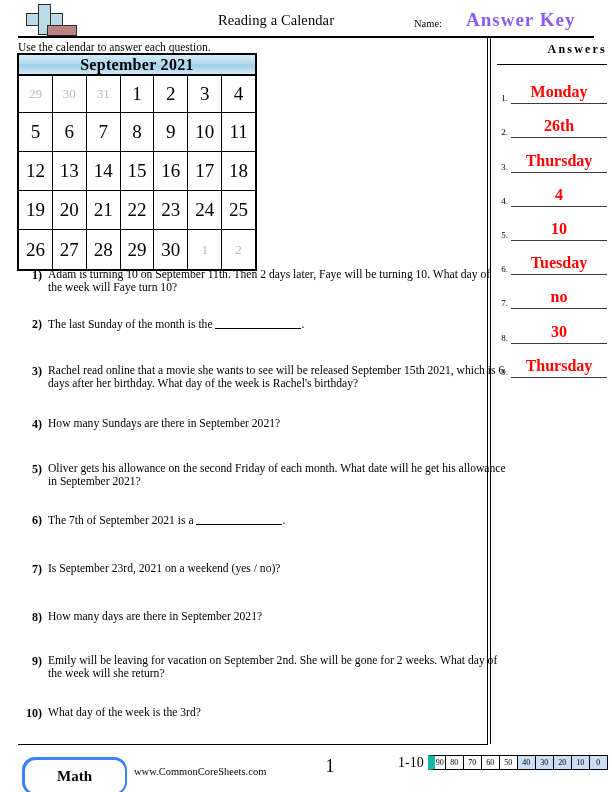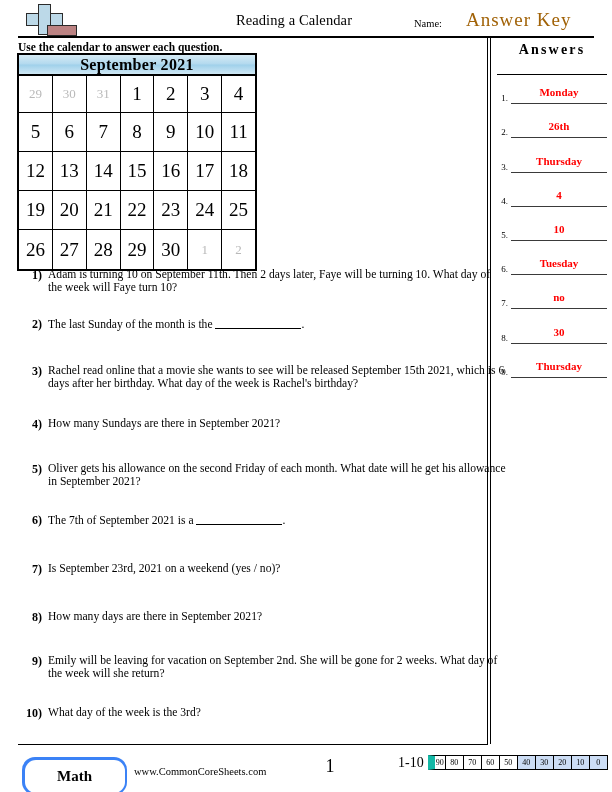--- a/index.html
+++ b/index.html
@@ -64,49 +64,48 @@
     background: #1a1a1a;
   }
 
   #worksheet-title {
     position: absolute;
     left: 0; top: 12px;
     width: 552px;
     text-align: center;
     font-size: 14.5px;
     letter-spacing: 0.1px;
-    margin-left: 18px;
   }
   #name-label {
     position: absolute;
     left: 414px; top: 18px;
     font-size: 10.5px;
   }
   #answer-key-text {
     position: absolute;
     left: 466px; top: 9px;
     font-size: 19px;
-    font-weight: normal;
-    color: #a16207;
+    font-weight: bold;
+    color: #8b5cf6;
     letter-spacing: 1px;
     font-family: "Liberation Serif", "DejaVu Serif", serif;
   }
   #header-rule {
     position: absolute;
     left: 18px; top: 36px;
     width: 576px; height: 0;
     border-top: 2.2px solid #000;
   }
 
   
   #directions {
     position: absolute;
     left: 18px; top: 41px;
     font-size: 11.5px;
-    font-weight: bold;
+    font-weight: normal;
   }
 
   
   #calendar {
     position: absolute;
     left: 17px; top: 53px;
     width: 240px;
     border: 2.2px solid #000;
     box-sizing: border-box;
     background: #fff;
@@ -181,26 +180,26 @@
     left: 487px; top: 38px;
     width: 4px; height: 706px;
     border-left: 1.3px solid #000;
     border-right: 1.3px solid #000;
     box-sizing: border-box;
   }
   #answers-heading {
     position: absolute;
     left: 497px; top: 42px;
     width: 110px;
-    text-align: center;
-    font-size: 14px;
+    text-align: right;
+    font-size: 12px;
     font-weight: bold;
     letter-spacing: 2.2px;
     border-bottom: 1.6px solid #000;
-    padding-bottom: 16px;
+    padding-bottom: 7px;
   }
   #answer-list {
     position: absolute;
     left: 493px; top: 70px;
     width: 116px;
   }
   .ans-row {
     position: relative;
     height: 34.2px;
   }
@@ -211,21 +210,21 @@
     text-align: right;
     font-size: 9px;
   }
   .ans-line {
     position: absolute;
     left: 18px; bottom: 0;
     width: 96px;
     height: 21px;
     border-bottom: 1.4px solid #3a3a3a;
     text-align: center;
-    font-size: 11px;
+    font-size: 16px;
     font-weight: bold;
     color: #ff0000;
     line-height: 20px;
     white-space: nowrap;
     overflow: hidden;
   }
 
   
   #footer-rule-left {
     position: absolute;

